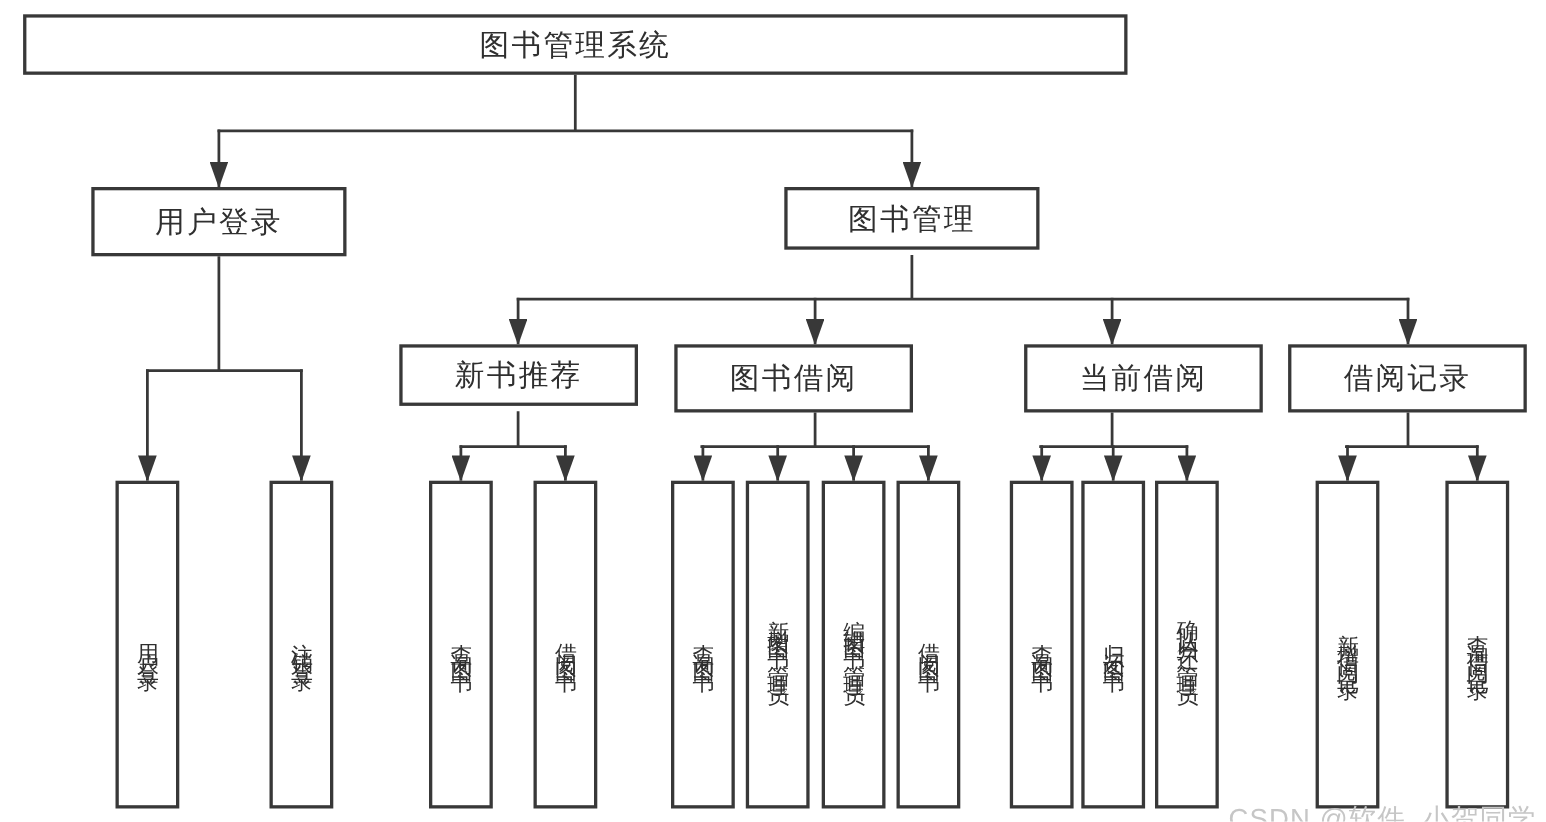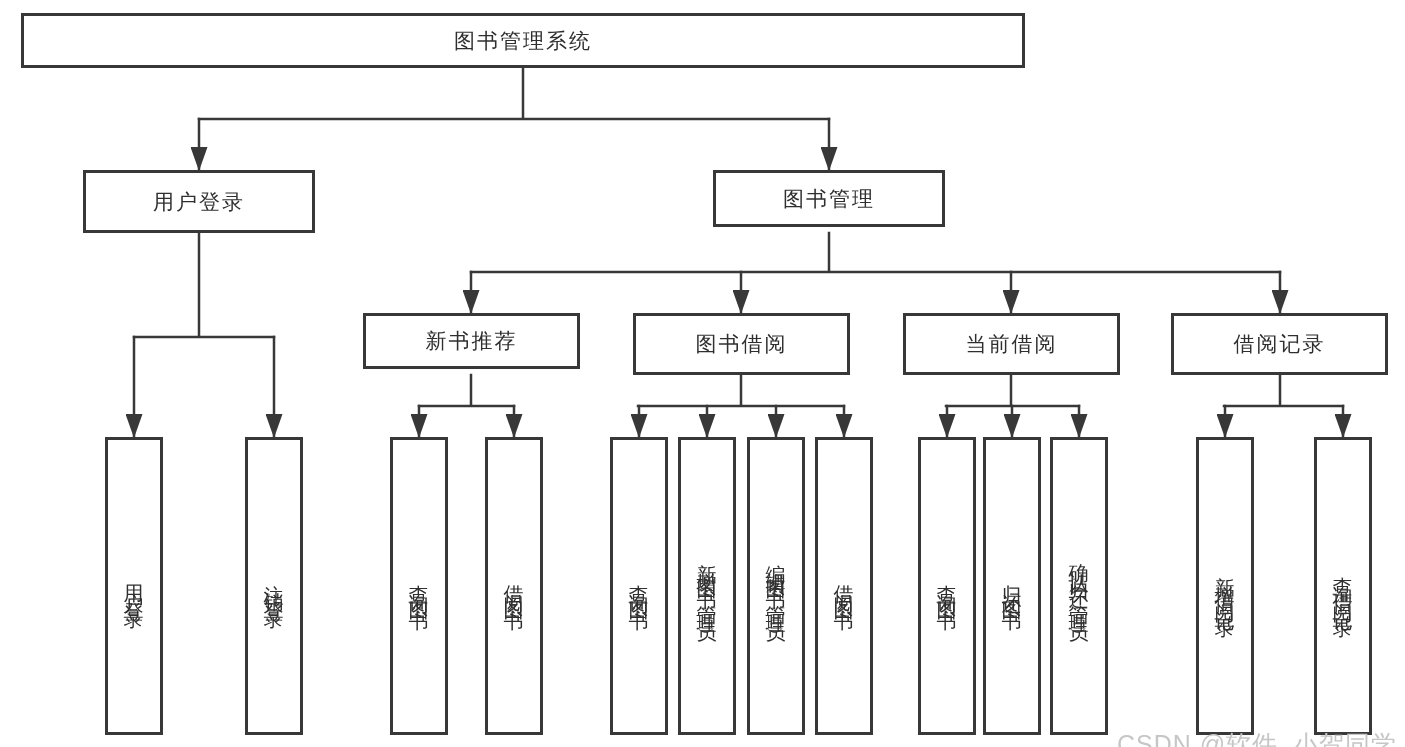--- a/index.html
+++ b/index.html
@@ -7,21 +7,21 @@
   #canvas {
     position:relative; width:1405px; height:747px;
     background:#ffffff; overflow:hidden;
     font-family:"Liberation Sans","DejaVu Sans",sans-serif;
     color:#2f2f2f;
   }
   #wires { position:absolute; left:0; top:0; width:1405px; height:747px; pointer-events:none; }
   .hbox {
     position:absolute; background:#ffffff; border:3px solid #383838;
     display:flex; align-items:center; justify-content:center;
-    font-size:21px; letter-spacing:2px; z-index:2;
+    font-size:27px; letter-spacing:2px; z-index:2;
   }
   .vbox {
     position:absolute; top:437px; width:58px; height:298px;
     background:#ffffff; border:3px solid #383838;
     display:flex; align-items:center; justify-content:center; z-index:2;
   }
   .vbox .vtxt {
     writing-mode:vertical-rl; text-orientation:mixed;
     font-size:20px; letter-spacing:0.42em; line-height:1;
     white-space:nowrap;
@@ -82,24 +82,24 @@
   <div class="hbox" style="left:83px;top:170px;width:232px;height:63px">
     <span>用户登录</span>
   </div>
   <div class="hbox" style="left:713px;top:170px;width:232px;height:57px">
     <span>图书管理</span>
   </div>
 
   <div class="hbox" style="left:363px;top:313px;width:217px;height:56px">
     <span>新书推荐</span>
   </div>
-  <div class="hbox" style="left:633px;top:313px;width:217px;height:62px">
+  <div class="hbox" style="left:613px;top:313px;width:217px;height:62px">
     <span>图书借阅</span>
   </div>
-  <div class="hbox" style="left:903px;top:313px;width:217px;height:62px">
+  <div class="hbox" style="left:931px;top:313px;width:217px;height:62px">
     <span>当前借阅</span>
   </div>
   <div class="hbox" style="left:1171px;top:313px;width:217px;height:62px">
     <span>借阅记录</span>
   </div>
 
   <div class="vbox" style="left:105px">
     <span class="vtxt">用户登录</span>
   </div>
   <div class="vbox" style="left:245px">

